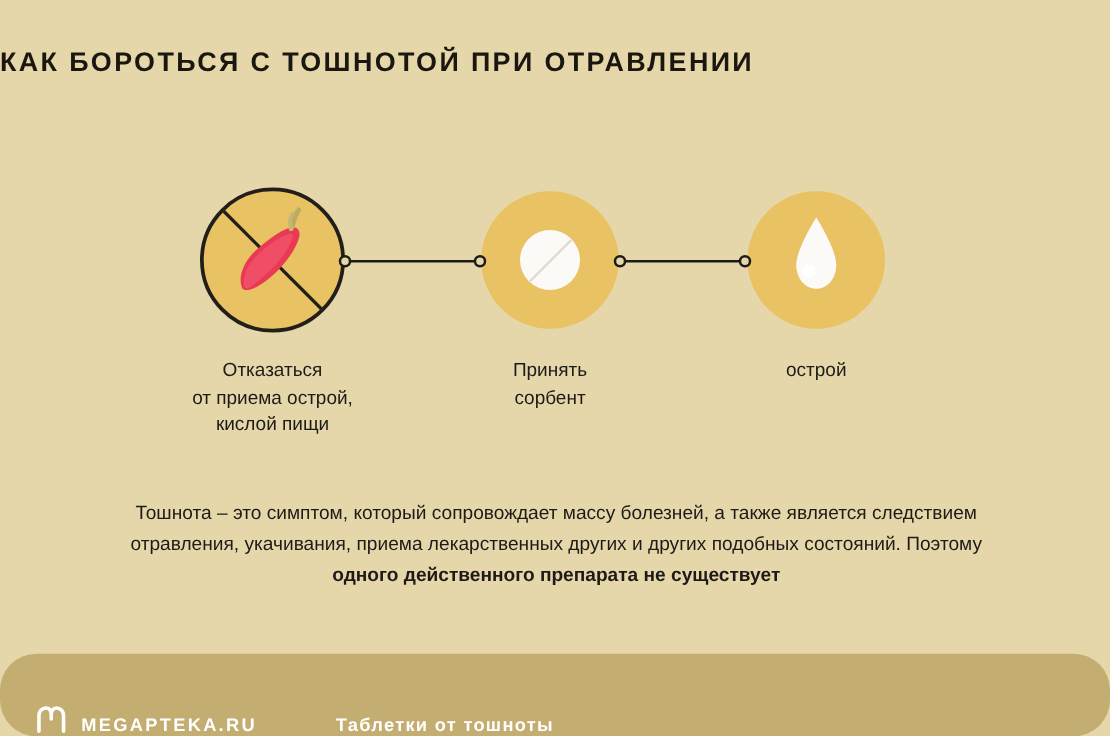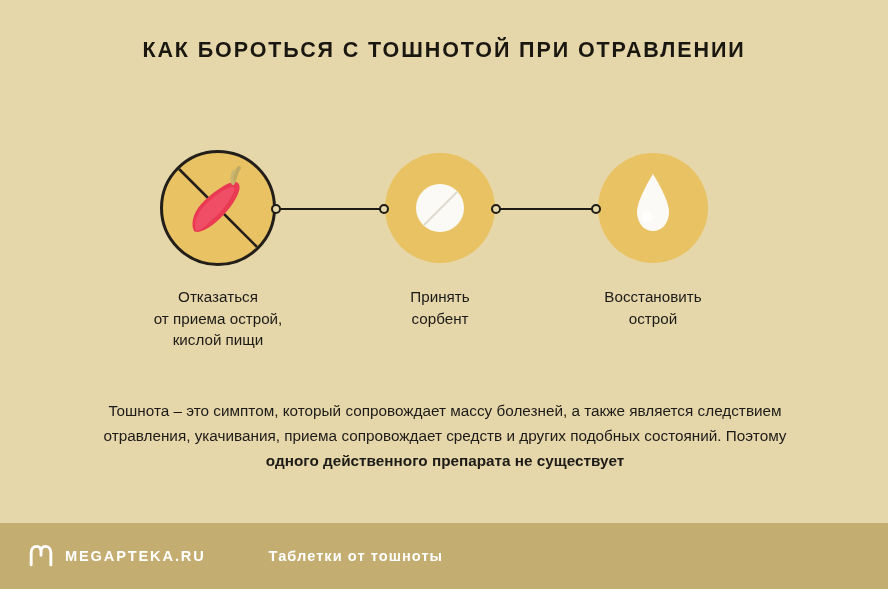--- a/index.html
+++ b/index.html
@@ -22,21 +22,21 @@
     height: 589px;
     background: #e6d7aa;
   }
 
   
   .title {
     position: absolute;
     top: 38px;
     left: 0;
     width: 888px;
-    text-align: center;
+    text-align: left;
     font-size: 21.5px;
     font-weight: bold;
     letter-spacing: 1.9px;
     color: #19170f;
     text-transform: uppercase;
     line-height: 1.2;
   }
 
   
   .steps {
@@ -151,21 +151,22 @@
 
   
   .footer {
     position: absolute;
     left: 0;
     bottom: 0;
     width: 888px;
     height: 66px;
     background: #c4ad70;
     display: flex;
-    align-items: center;
+    align-items: flex-end;
+    border-radius: 29px;
   }
   .footer-logo-mark {
     margin-left: 28px;
     width: 26px;
     height: 26px;
     flex: 0 0 auto;
   }
   .footer-brand {
     margin-left: 11px;
     font-size: 14.6px;
@@ -240,26 +241,25 @@
     <div class="caption caption-1">
       <div>Отказаться</div>
       <div>от приема острой,</div>
       <div>кислой пищи</div>
     </div>
     <div class="caption caption-2">
       <div>Принять</div>
       <div>сорбент</div>
     </div>
     <div class="caption caption-3">
-      <div>Восстановить</div>
       <div>острой</div>
     </div>
   </div>
 
-  <div class="body-text"><span>Тошнота – это симптом, который сопровождает массу болезней, а также является следствием отравления, укачивания, приема сопровождает средств и других подобных состояний. Поэтому </span><b>одного действенного препарата не существует</b></div>
+  <div class="body-text"><span>Тошнота – это симптом, который сопровождает массу болезней, а также является следствием отравления, укачивания, приема лекарственных других и других подобных состояний. Поэтому </span><b>одного действенного препарата не существует</b></div>
 
   <div class="footer">
     <svg class="footer-logo-mark" viewBox="0 0 28 28">
       <path d="M3.4 23.6 L3.4 10.2 C3.4 6.3 6.2 3.6 9.4 3.6 C12.6 3.6 14 6.3 14 9.6
                L14 13.2 L14 9.6 C14 6.3 15.4 3.6 18.6 3.6 C21.8 3.6 24.6 6.3 24.6 10.2
                L24.6 23.6" fill="none" stroke="#ffffff" stroke-width="3.1" stroke-linecap="round" stroke-linejoin="round"></path>
     </svg>
     <div class="footer-brand">MEGAPTEKA.RU</div>
     <div class="footer-tagline">Таблетки от тошноты</div>
   </div>

